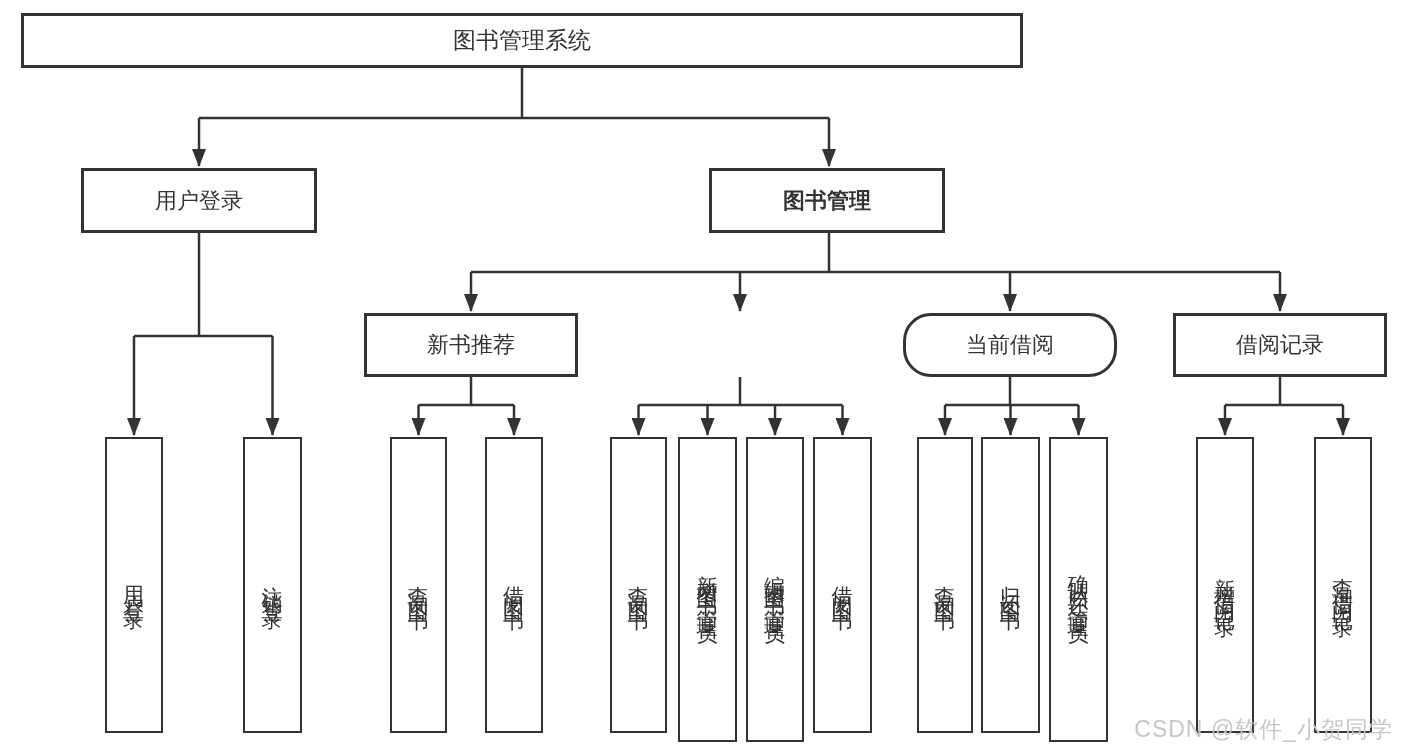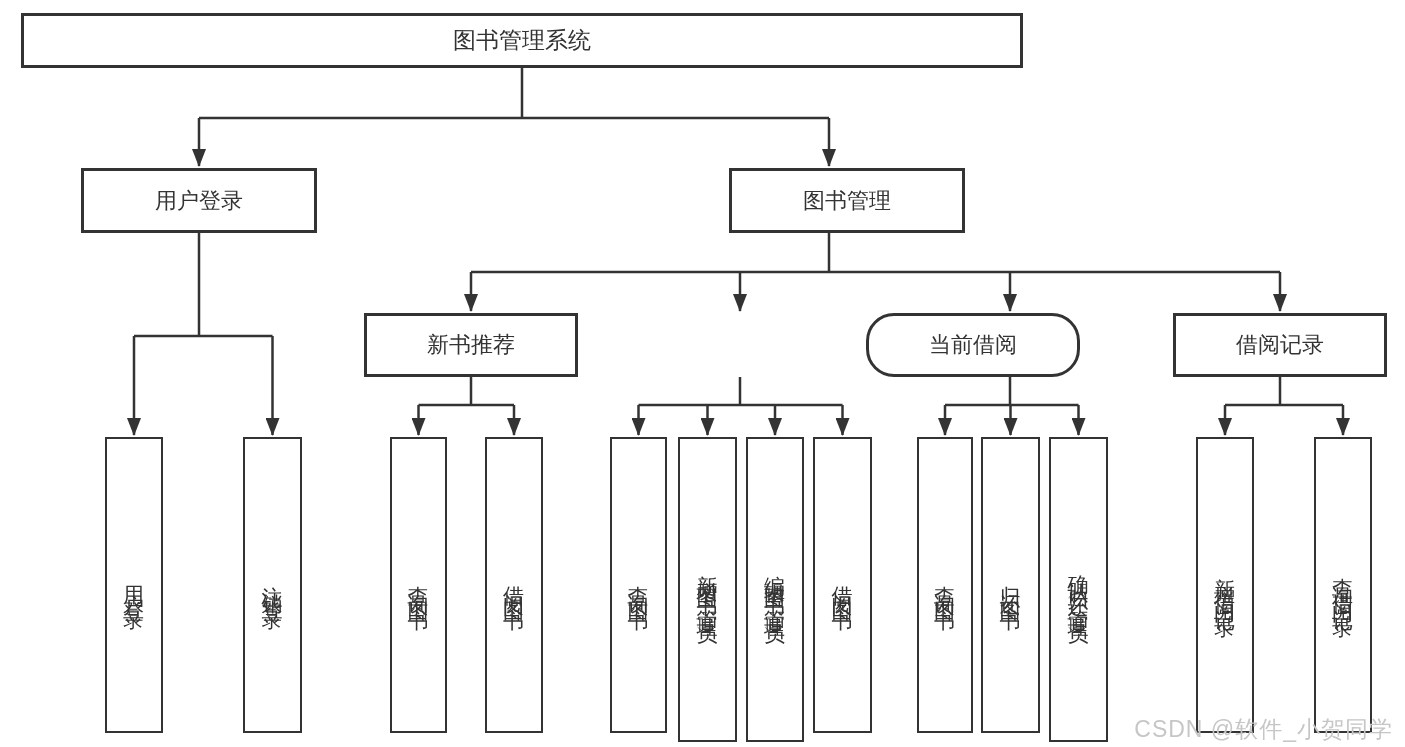--- a/index.html
+++ b/index.html
@@ -24,25 +24,25 @@
     border:3px solid var(--line);
     color:var(--text);
     display:flex;align-items:center;justify-content:center;
     box-sizing:border-box;
     z-index:2;
   }
   .root{left:21px;top:13px;width:1002px;height:55px;font-size:23px;}
   .l2,.l3{font-size:22px;}
   .l2{top:168px;width:236px;height:65px;}
   .l2a{left:81px;}
-  .l2b{left:729px;}
+  .l2b{left:709px;font-weight:bold;}
   .l3{top:313px;width:214px;height:64px;}
   .l3a{left:364px;}
   .l3b{left:633px;}
-  .l3c{left:866px;border-radius:28px;}
+  .l3c{left:903px;border-radius:28px;}
   .l3d{left:1173px;}
   .leaf{
     top:437px;height:296px;
     border-width:2.5px;
     font-size:21px;
     writing-mode:vertical-rl;
     text-orientation:mixed;
     letter-spacing:8px;
     line-height:1;
   }

